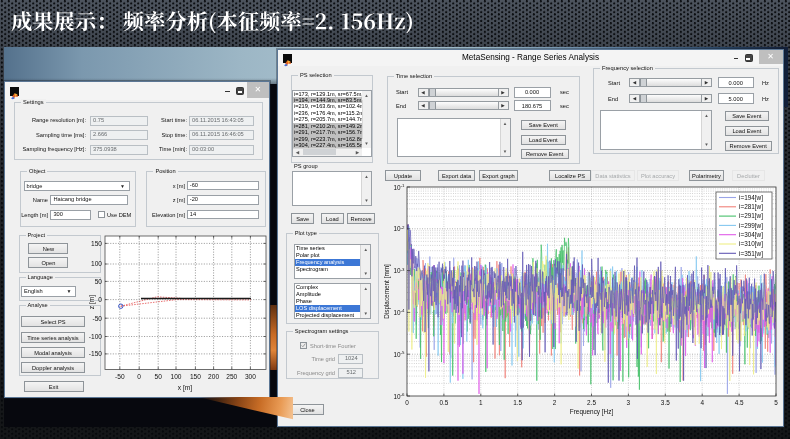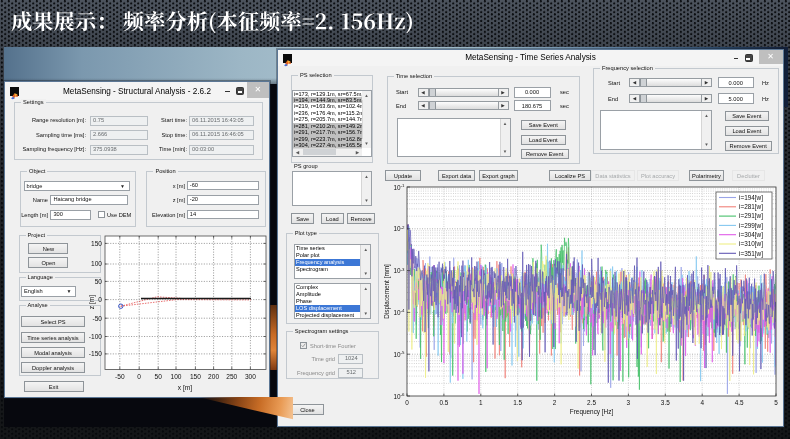--- a/index.html
+++ b/index.html
@@ -66,21 +66,20 @@
   </svg>
 <div id="desktop" class="abs" style="left:4px;top:47px;width:780px;height:380px;background:#07080e;overflow:hidden">
   <div class="abs" style="left:0;top:0;width:780px;height:37px;background:linear-gradient(90deg,#54718c 0%,#7b98ae 10%,#9cb6c5 30%,#aec6d2 48%,#95b2c3 62%,#5d7d9c 78%,#284463 92%,#111e38 100%)"></div>
   <div class="abs" style="left:0;top:31px;width:780px;height:14px;background:linear-gradient(180deg,rgba(7,8,14,0) 0%,rgba(7,8,14,.85) 100%)"></div>
 
   <div class="abs" style="left:262px;top:258px;width:15px;height:65px;background:linear-gradient(180deg,#5e2f10 0%,#c86a24 45%,#e08438 70%,#803a12 100%)"></div>
 </div>
 <div class="abs" style="left:784px;top:47px;width:3.5px;height:60px;background:#12203a"></div>
 <div class="win" style="left:4px;top:81px;width:266px;height:317px">
  <div class="tbar" style="height:18px"></div>
- <div class="ttext" style="top:4.5px">MetaSensing - Structural Analysis - 2.6.2</div>
  <div class="mlicon" style="left:5px;top:5px;width:9px;height:9px"><svg width="9" height="9" viewBox="0 0 16 16">
         <path d="M8 2 L10 6 L13 4 L14 9 L9 8 L7 13 L4 8 Z" fill="#e8641e"></path>
         <path d="M8 2 L9 8 L13 4 Z" fill="#f9b234"></path>
         <path d="M2 11 L6 8 L8 12 L4 13 Z" fill="#4a6fd4"></path>
       </svg></div>
  <div class="abs" style="right:39.5px;top:8.5px;width:4.5px;height:1.5px;background:#333"></div>
  <div class="abs" style="right:25px;top:5px;width:6px;height:6px;border:1px solid #333;border-radius:1.5px;background:#444">
       <div class="abs" style="left:0.5px;top:2.5px;width:4px;height:2px;background:#fff"></div>
     </div>
  <div class="closeb" style="right:0;width:22.5px;height:15.5px;line-height:15px">✕</div>
@@ -215,21 +214,21 @@
         <text x="15" y="88.5" text-anchor="end">-50</text>
         <text x="15" y="106.8" text-anchor="end">-100</text>
         <text x="15" y="124.2" text-anchor="end">-150</text>
         <text x="98" y="158" text-anchor="middle">x [m]</text>
         <text x="7" y="70" text-anchor="middle" transform="rotate(-90 7 70)">z [m]</text>
       </g>
     </svg>
 </div>
 <div class="win" style="left:277px;top:49px;width:507px;height:377.5px">
  <div class="tbar"></div>
- <div class="ttext">MetaSensing - Time Series Analysis</div>
+ <div class="ttext">MetaSensing - Range Series Analysis</div>
  <div class="mlicon" style="left:5px;top:3.5px;width:9px;height:9px"><svg width="9" height="9" viewBox="0 0 16 16">
         <path d="M8 2 L10 6 L13 4 L14 9 L9 8 L7 13 L4 8 Z" fill="#e8641e"></path>
         <path d="M8 2 L9 8 L13 4 Z" fill="#f9b234"></path>
         <path d="M2 11 L6 8 L8 12 L4 13 Z" fill="#4a6fd4"></path>
       </svg></div>
  <div class="abs" style="right:45px;top:7.5px;width:4.5px;height:1.5px;background:#333"></div>
  <div class="abs" style="right:30.5px;top:4px;width:6px;height:6px;border:1px solid #333;border-radius:1.5px;background:#444">
       <div class="abs" style="left:0.5px;top:2.5px;width:4px;height:2px;background:#fff"></div>
     </div>
  <div class="closeb" style="right:0.5px;width:24px;height:14px;line-height:14px">✕</div>

